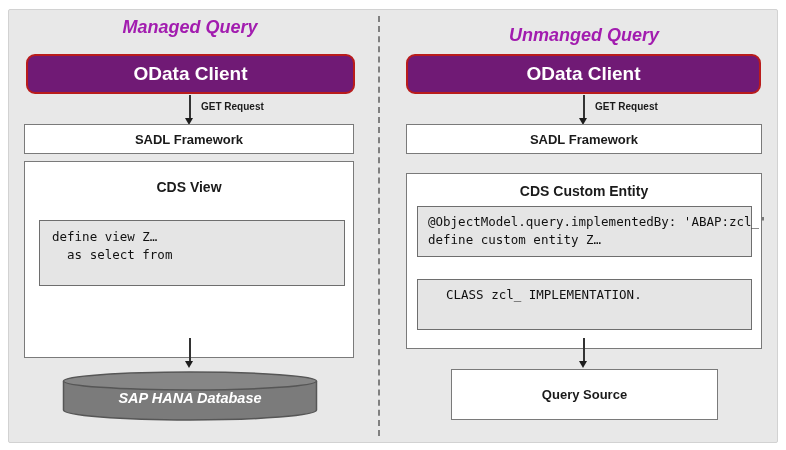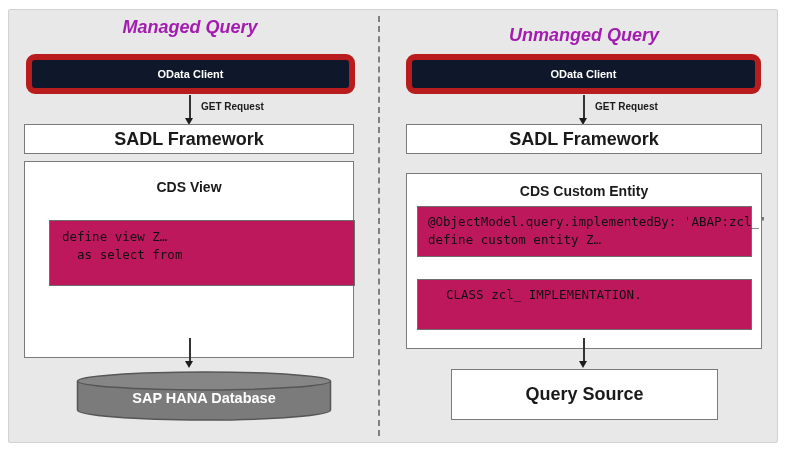--- a/index.html
+++ b/index.html
@@ -30,30 +30,30 @@
     font-weight: 600;
     font-size: 18px;
     color: #a21caf;
   }
   .node {
     position: absolute;
     box-sizing: border-box;
     display: flex;
     align-items: center;
     justify-content: center;
-    font-size: 18px;
+    font-size: 13px;
     font-weight: 600;
     color: #1a1a1a;
   }
   .node.rounded-gray {
-    background: #0f172a;
-    border: 6px solid #b91c1c;
+    background: #701a75;
+    border: 2px solid #b91c1c;
     border-radius: 9px;
     color: #ffffff;
-    font-size: 11px;
+    font-size: 19px;
     font-weight: 700;
   }
   .node.white-box {
     background: #ffffff;
     border: 1.5px solid #7a7a7a;
   }
   .container-box {
     position: absolute;
     box-sizing: border-box;
     background: #ffffff;
@@ -61,21 +61,21 @@
   }
   .container-title {
     text-align: center;
     font-size: 14px;
     font-weight: 600;
     color: #1a1a1a;
   }
   .code-box {
     position: absolute;
     box-sizing: border-box;
-    background: #be185d;
+    background: #e5e5e5;
     border: 1.5px solid #6e6e6e;
     padding: 7px 12px;
   }
   .code-line {
     font-family: "DejaVu Sans Mono", monospace;
     font-size: 12.5px;
     line-height: 18px;
     color: #111111;
     white-space: pre;
   }
@@ -124,32 +124,32 @@
   <div class="varrow-head"></div>
 </div>
 <div class="arrow-label" style="left:201px; top:101px;">GET Request</div>
 
 <div class="node white-box" style="left:24px; top:124px; width:330px; height:30px;">
   <span>SADL Framework</span>
 </div>
 
 <div class="container-box" style="left:24px; top:161px; width:330px; height:197px;">
   <div class="container-title" style="padding-top:17px;">CDS View</div>
-  <div class="code-box" style="left:24px; top:58px; width:306px; height:66px;">
+  <div class="code-box" style="left:14px; top:58px; width:306px; height:66px;">
     <div class="code-line">define view Z…</div>
     <div class="code-line">  as select from</div>
   </div>
 </div>
 
 <div class="varrow" style="left:185px; top:338px; height:30px;">
   <div class="varrow-line"></div>
   <div class="varrow-head"></div>
 </div>
 
-<div class="cylinder" style="left:76px; top:370px; width:256px; height:52px;">
+<div class="cylinder" style="left:62px; top:370px; width:256px; height:52px;font-style:italic;">
   <svg width="256" height="52" viewBox="0 0 256 52">
     <path d="M1.5 11 L1.5 40 A126.5 10 0 0 0 254.5 40 L254.5 11" fill="#7b7b7b" stroke="#565656" stroke-width="1.5"></path>
     <ellipse cx="128" cy="11" rx="126.5" ry="9" fill="#868686" stroke="#565656" stroke-width="1.5"></ellipse>
   </svg>
   <div class="cylinder-label">SAP HANA Database</div>
 </div>
 
 <div class="col-title" style="left:409px; top:17px; width:350px;margin-top:8px;">Unmanged Query</div>
 
 <div class="node rounded-gray" style="left:406px; top:54px; width:355px; height:40px;">

